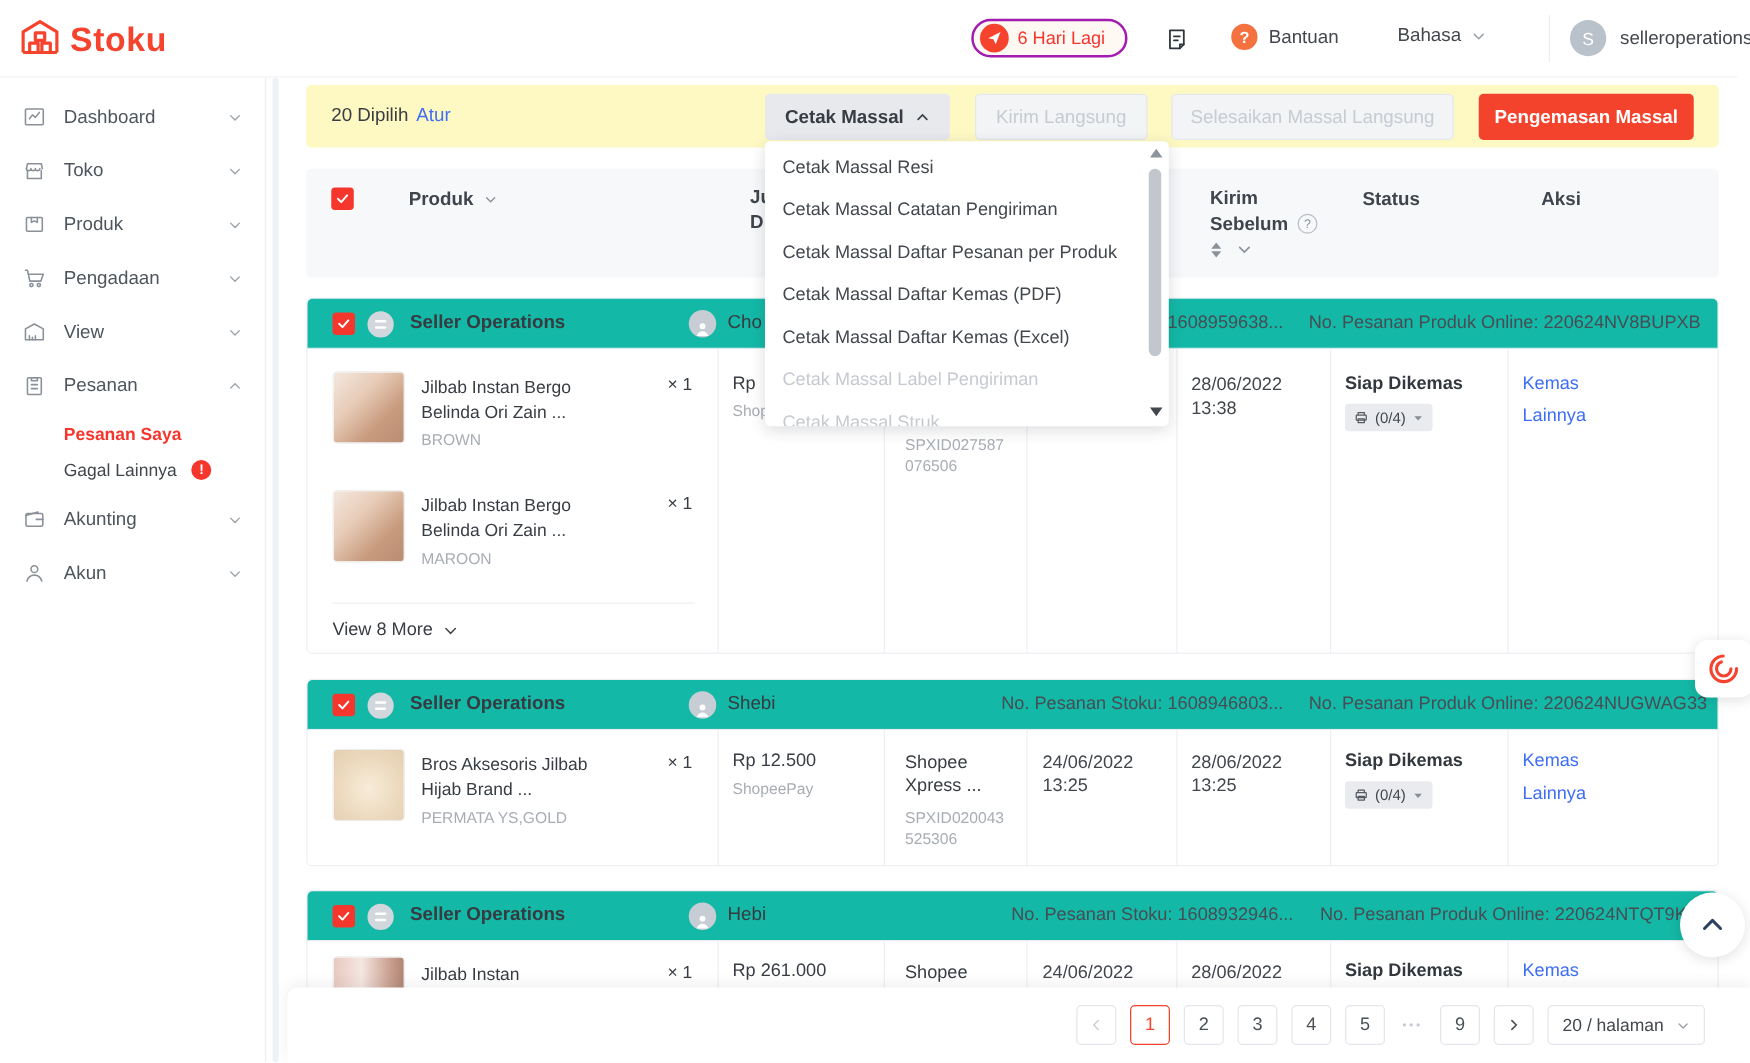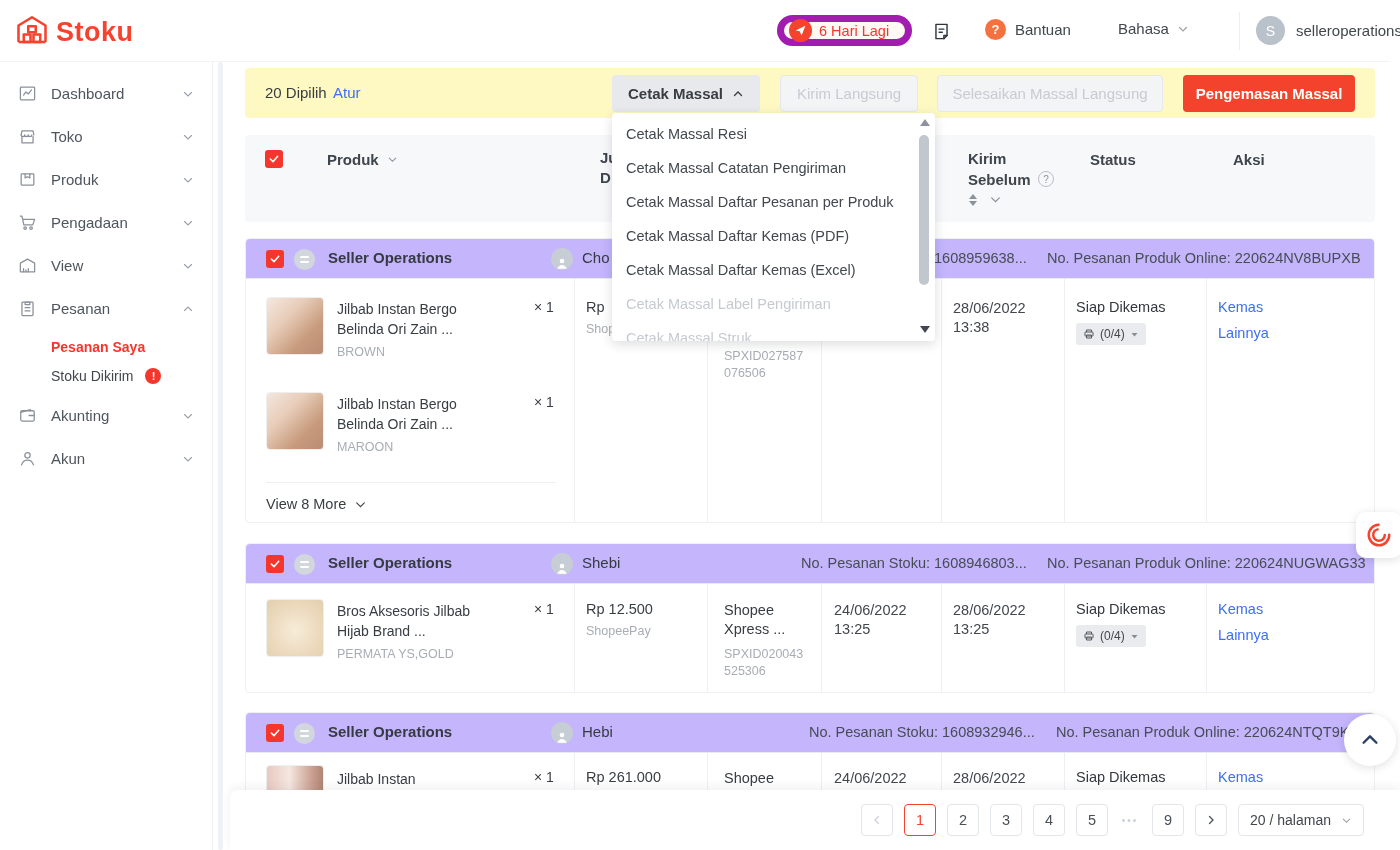--- a/index.html
+++ b/index.html
@@ -4,21 +4,21 @@
 <style>
   * { margin:0; padding:0; box-sizing:border-box; }
   html,body { width:1400px; height:850px; overflow:hidden; }
   body { font-family:"Liberation Sans", sans-serif; background:#fff; color:#383d43; }
   .stage { position:relative; width:1400px; height:850px; overflow:hidden; background:#fff; }
 
   
   .topbar { position:absolute; left:0; top:0; width:1390px; height:62px; background:#fff; border-bottom:1px solid #f1f3f5; z-index:20; }
   .logo { position:absolute; left:14px; top:12px; display:flex; align-items:center; gap:6px; }
   .logo-text { font-size:27px; font-weight:700; color:#f5432e; letter-spacing:.5px; }
-  .trial-badge { position:absolute; left:777px; top:15px; height:31px; display:flex; align-items:center; gap:7px; padding:0 16px 0 5px; border:7px solid #a21caf; background:#fff8f3; border-radius:16px; }
+  .trial-badge { position:absolute; left:777px; top:15px; height:31px; display:flex; align-items:center; gap:7px; padding:0 16px 0 5px; border:2px solid #a21caf; background:#fff8f3; border-radius:16px; }
   .trial-badge .rocket { width:23px; height:23px; border-radius:50%; background:#f5432e; display:flex; align-items:center; justify-content:center; }
   .trial-badge .txt { color:#f5362d; font-size:14.5px; }
   .memo-btn { position:absolute; left:929px; top:19px; width:24px; height:24px; display:flex; align-items:center; justify-content:center; }
   .help { position:absolute; left:985px; top:19px; display:flex; align-items:center; gap:9px; }
   .help-q { width:21px; height:21px; border-radius:50%; background:#f57240; color:#fff; font-size:13px; font-weight:700; display:flex; align-items:center; justify-content:center; }
   .help-txt { font-size:15px; color:#42474d; }
   .lang { position:absolute; left:1118px; top:20px; display:flex; align-items:center; gap:8px; font-size:15px; color:#42474d; }
   .top-divider { position:absolute; left:1239px; top:12px; width:1px; height:38px; background:#eceef1; }
   .user { position:absolute; left:1256px; top:16px; display:flex; align-items:center; gap:11px; }
   .user .avatar { width:29px; height:29px; border-radius:50%; background:#b9c1cb; color:#fff; font-size:14px; display:flex; align-items:center; justify-content:center; }
@@ -64,21 +64,21 @@
   .caret-up { width:0; height:0; border-left:4px solid transparent; border-right:4px solid transparent; border-bottom:5px solid #8b929a; }
   .caret-down { width:0; height:0; border-left:4px solid transparent; border-right:4px solid transparent; border-top:5px solid #8b929a; }
   .th-status { position:absolute; left:845px; top:16px; }
   .th-aksi { position:absolute; left:988px; top:16px; }
 
   
   .card { position:absolute; left:0; width:1130px; background:#fff; border:1px solid #eef0f3; border-radius:4px; }
   .card1 { top:176px; height:285px; }
   .card2 { top:481px; height:150px; }
   .card3 { top:650px; height:140px; }
-  .card-head { position:relative; height:40px; background:#c4b5fd; border-radius:4px 4px 0 0; border-bottom:1px solid #e9ecef; }
+  .card-head { position:relative; height:40px; background:#14b8a6; border-radius:4px 4px 0 0; border-bottom:1px solid #e9ecef; }
   .card-head .checkbox { position:absolute; left:20px; top:11px; }
   .chat-ic { position:absolute; left:48px; top:10px; width:21px; height:21px; border-radius:50%; background:#d2d7dd; display:flex; flex-direction:column; align-items:center; justify-content:center; gap:3px; }
   .chat-ic i { display:block; width:9px; height:2px; background:#fff; border-radius:1px; }
   .store-name { position:absolute; left:82px; top:10px; font-size:15px; font-weight:700; color:#363b41; }
   .buyer-av { position:absolute; left:305px; top:9px; width:22px; height:22px; border-radius:50%; background:#c6cdd5; display:flex; align-items:flex-end; justify-content:center; overflow:hidden; }
   .buyer-name { position:absolute; left:336px; top:10px; font-size:15px; color:#363b41; }
   .no-stoku { position:absolute; left:555px; top:11px; font-size:14.5px; color:#474d54; white-space:nowrap; }
   .no-online { position:absolute; left:801px; top:11px; font-size:14.5px; color:#474d54; white-space:nowrap; }
   .card-body { position:relative; }
   .vline { position:absolute; top:0; bottom:0; width:1px; background:#edf0f3; }
@@ -89,21 +89,21 @@
   .t-strip { background:linear-gradient(90deg,#e8c9c0 0%,#f5e7e1 40%,#caa091 80%,#b08573 100%); }
   .p-title { position:absolute; left:91px; width:165px; font-size:14px; line-height:20px; color:#383d43; }
   .p-variant { position:absolute; left:91px; font-size:12.5px; color:#a8adb4; }
   .p-qty { position:absolute; left:288px; font-size:14px; color:#383d43; }
   .price-main { position:absolute; left:340px; font-size:14.5px; color:#383d43; }
   .price-pay { position:absolute; left:340px; font-size:12.5px; color:#a8adb4; }
   .courier { position:absolute; left:478px; width:92px; font-size:14.5px; line-height:19px; color:#383d43; }
   .tracking { position:absolute; left:478px; font-size:12.5px; line-height:17px; color:#a8adb4; }
   .date1 { position:absolute; left:588px; font-size:14.5px; line-height:19px; color:#42474d; }
   .date2 { position:absolute; left:707px; font-size:14.5px; line-height:19px; color:#42474d; }
-  .status-txt { position:absolute; left:830px; font-size:14.5px; font-weight:400; color:#33383e; }
+  .status-txt { position:absolute; left:830px; font-size:14.5px; font-weight:700; color:#33383e; }
   .print-badge { position:absolute; left:830px; height:22px; background:#e9ebee; border-radius:3px; display:flex; align-items:center; gap:5px; padding:0 7px; font-size:12px; color:#42474d; cursor:pointer; }
   .link { position:absolute; left:972px; font-size:14.5px; color:#3d6ef5; cursor:pointer; }
   .prod-divider { position:absolute; left:20px; width:290px; height:1px; background:#edf0f3; }
   .view-more { position:absolute; left:20px; font-size:14.5px; color:#383d43; display:flex; align-items:center; gap:8px; cursor:pointer; }
 
   
   .dropdown { position:absolute; left:612px; top:113px; width:323px; height:228px; background:#fff; border-radius:4px; box-shadow:0 3px 12px rgba(31,38,50,.16); z-index:50; overflow:hidden; padding-top:4px; }
   .dd-item { height:34px; display:flex; align-items:center; padding-left:14px; font-size:14.5px; color:#42484e; cursor:pointer; white-space:nowrap; }
   .dd-item.disabled { color:#c6cad0; cursor:not-allowed; }
   .dd-scroll { position:absolute; right:4px; top:0; bottom:0; width:14px; }
@@ -255,21 +255,21 @@
       <span class="lbl">Pesanan</span>
       <svg class="chev" viewBox="0 0 24 24" fill="none" stroke="#9aa1a8" stroke-width="2.2" stroke-linecap="round">
           <polyline points="5 15 12 8 19 15"></polyline>
         </svg>
     </div>
     <div class="side-sub">
       <div class="side-sub-item active">
         <span>Pesanan Saya</span>
       </div>
       <div class="side-sub-item">
-        <span>Stoku Dikirim</span>
+        <span>Gagal Lainnya</span>
         <span class="err-badge">!</span>
       </div>
     </div>
     <div class="side-item">
       <span class="ic">
           <svg width="19" height="19" viewBox="0 0 24 24" fill="none" stroke="#8a9199" stroke-width="1.6" stroke-linecap="round" stroke-linejoin="round">
             <rect x="3.5" y="6" width="17" height="13" rx="1.5"></rect>
             <path d="M14 12h6.5"></path>
             <path d="M3.5 8l12-3.5V6"></path>
           </svg>

